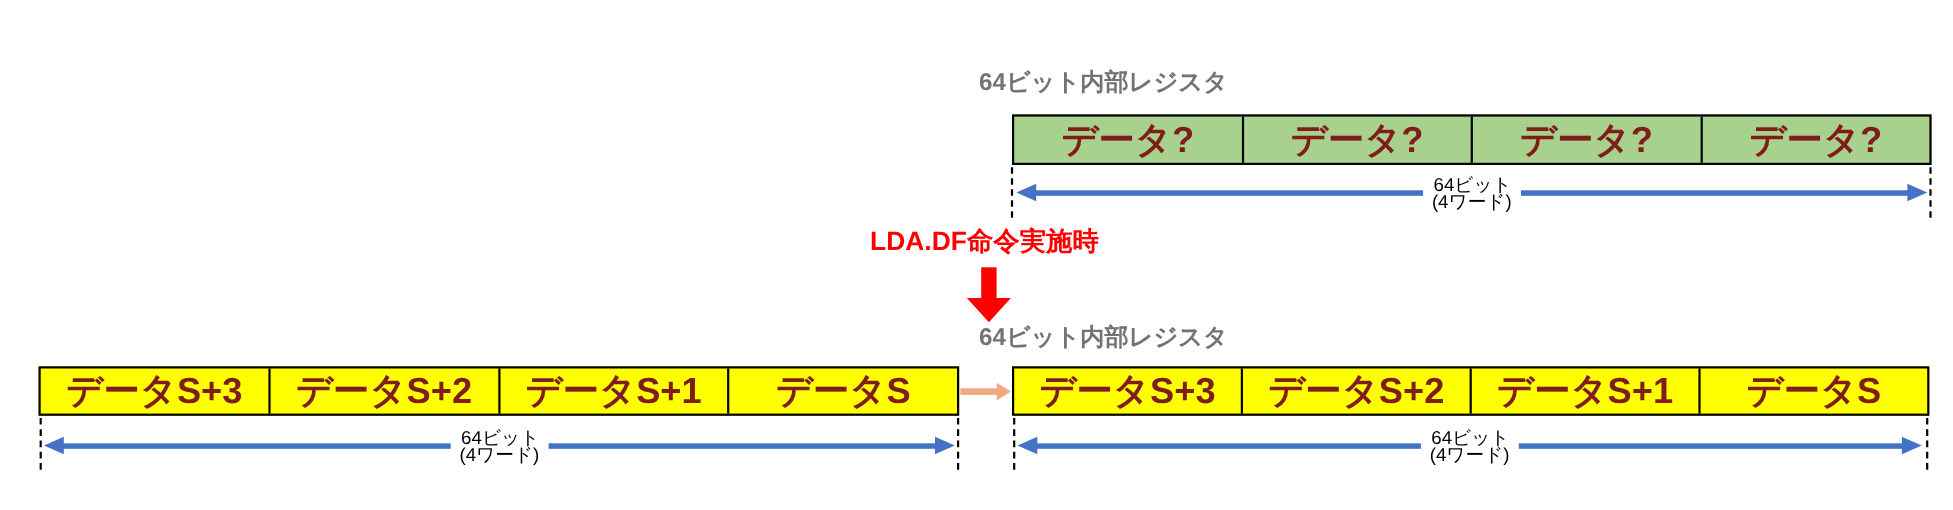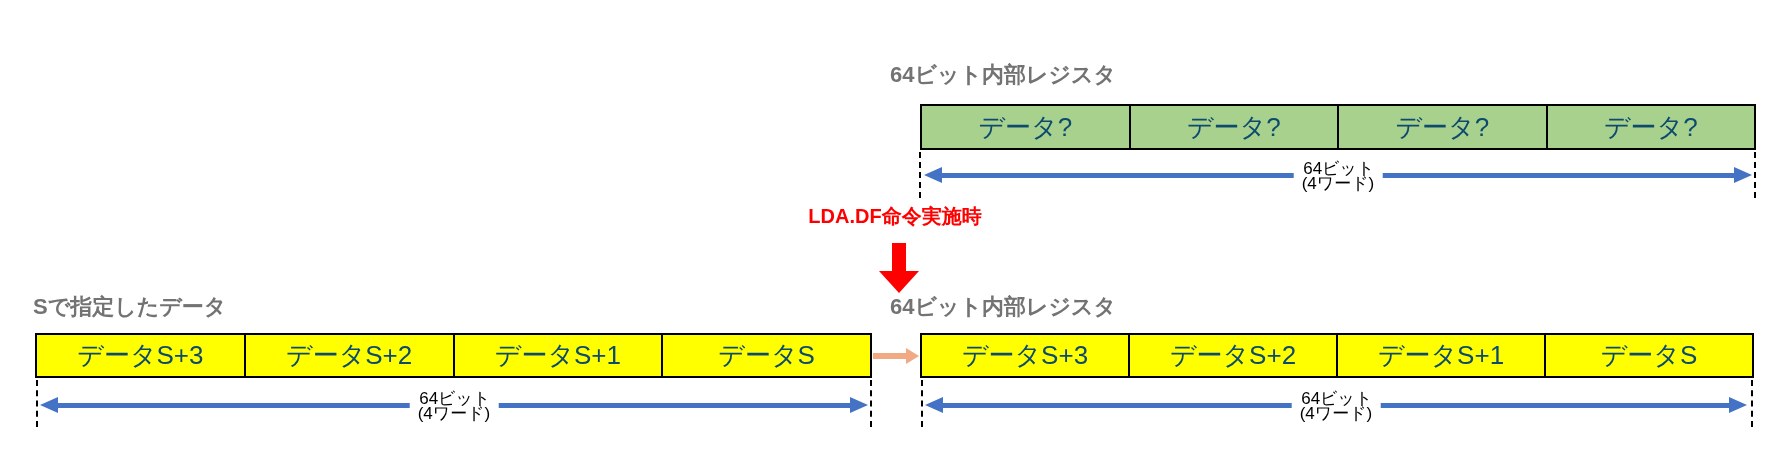--- a/index.html
+++ b/index.html
@@ -6,37 +6,37 @@
   #canvas {
     position:relative; width:1775px; height:464px; background:#ffffff;
     font-family:"Liberation Sans","DejaVu Sans",sans-serif; overflow:hidden;
   }
   .abs { position:absolute; }
   .diagram-title { font-size:30px; font-weight:bold; letter-spacing:1px; }
   .section-label { font-size:22px; font-weight:bold; color:#737373; white-space:nowrap; }
   .reg-table { display:flex; border:2px solid #000; box-sizing:border-box; }
   .reg-cell {
     flex:1; display:flex; align-items:center; justify-content:center;
-    font-weight:normal; font-size:26px; color:#0c4a6e; border-left:2px solid #000;
+    font-weight:bold; font-size:33px; color:#7f1d1d; border-left:2px solid #000;
     white-space:nowrap; overflow:hidden;
   }
   .reg-cell:first-child { border-left:none; }
   .dash { width:0; border-left:2px dashed #000; }
   .harrow { height:17px; }
   .harrow .line { position:absolute; left:14px; right:14px; top:6px; height:5px; }
   .harrow .head { position:absolute; width:0; height:0; top:0;
     border-top:8.5px solid transparent; border-bottom:8.5px solid transparent; }
   .harrow .head-left  { left:0; }
   .harrow .head-right { right:0; }
   .arrow-label {
     position:absolute; left:50%; top:50%; transform:translate(-50%,-50%);
     background:#fff; text-align:right; font-size:17px; line-height:15px;
     padding:0 8px; color:#000; white-space:nowrap;
   }
-  .event-label { font-size:20px; font-weight:bold; text-align:center; white-space:nowrap; }
+  .event-label { font-size:24px; font-weight:bold; text-align:center; white-space:nowrap; }
   .down-arrow .shaft { position:absolute; left:13px; top:0; width:14px; height:28px; }
   .down-arrow .head { position:absolute; left:0; top:28px; width:0; height:0;
     border-left:20px solid transparent; border-right:20px solid transparent; }
   .transfer-arrow .shaft { position:absolute; left:0; top:5px; right:12px; height:6px; }
   .transfer-arrow .head { position:absolute; right:0; top:0; width:0; height:0;
     border-top:8px solid transparent; border-bottom:8px solid transparent; }
 </style>
 </head>
 <body>
 
@@ -65,21 +65,20 @@
     </div>
   </div>
 
   <div class="abs event-label" style="left:690px; top:203px; width:410px; color:#FF0000;">LDA.DF命令実施時</div>
 
   <div class="abs down-arrow" style="left:879px; top:243px; width:40px; height:50px;">
     <div class="shaft" style="background:#FF0000;"></div>
     <div class="head" style="border-top:22px solid #FF0000;"></div>
   </div>
 
-  <div class="abs section-label" style="left:33px; top:292px;">Sで指定したデータ</div>
 
   <div class="abs reg-table" style="left:35px; top:333px; width:837px; height:45px; background:#FFFF00;">
     <div class="reg-cell">データS+3</div>
     <div class="reg-cell">データS+2</div>
     <div class="reg-cell">データS+1</div>
     <div class="reg-cell">データS</div>
   </div>
 
   <div class="abs dash" style="left:36px; top:380px; height:47px;"></div>
   <div class="abs dash" style="left:870px; top:380px; height:47px;"></div>

